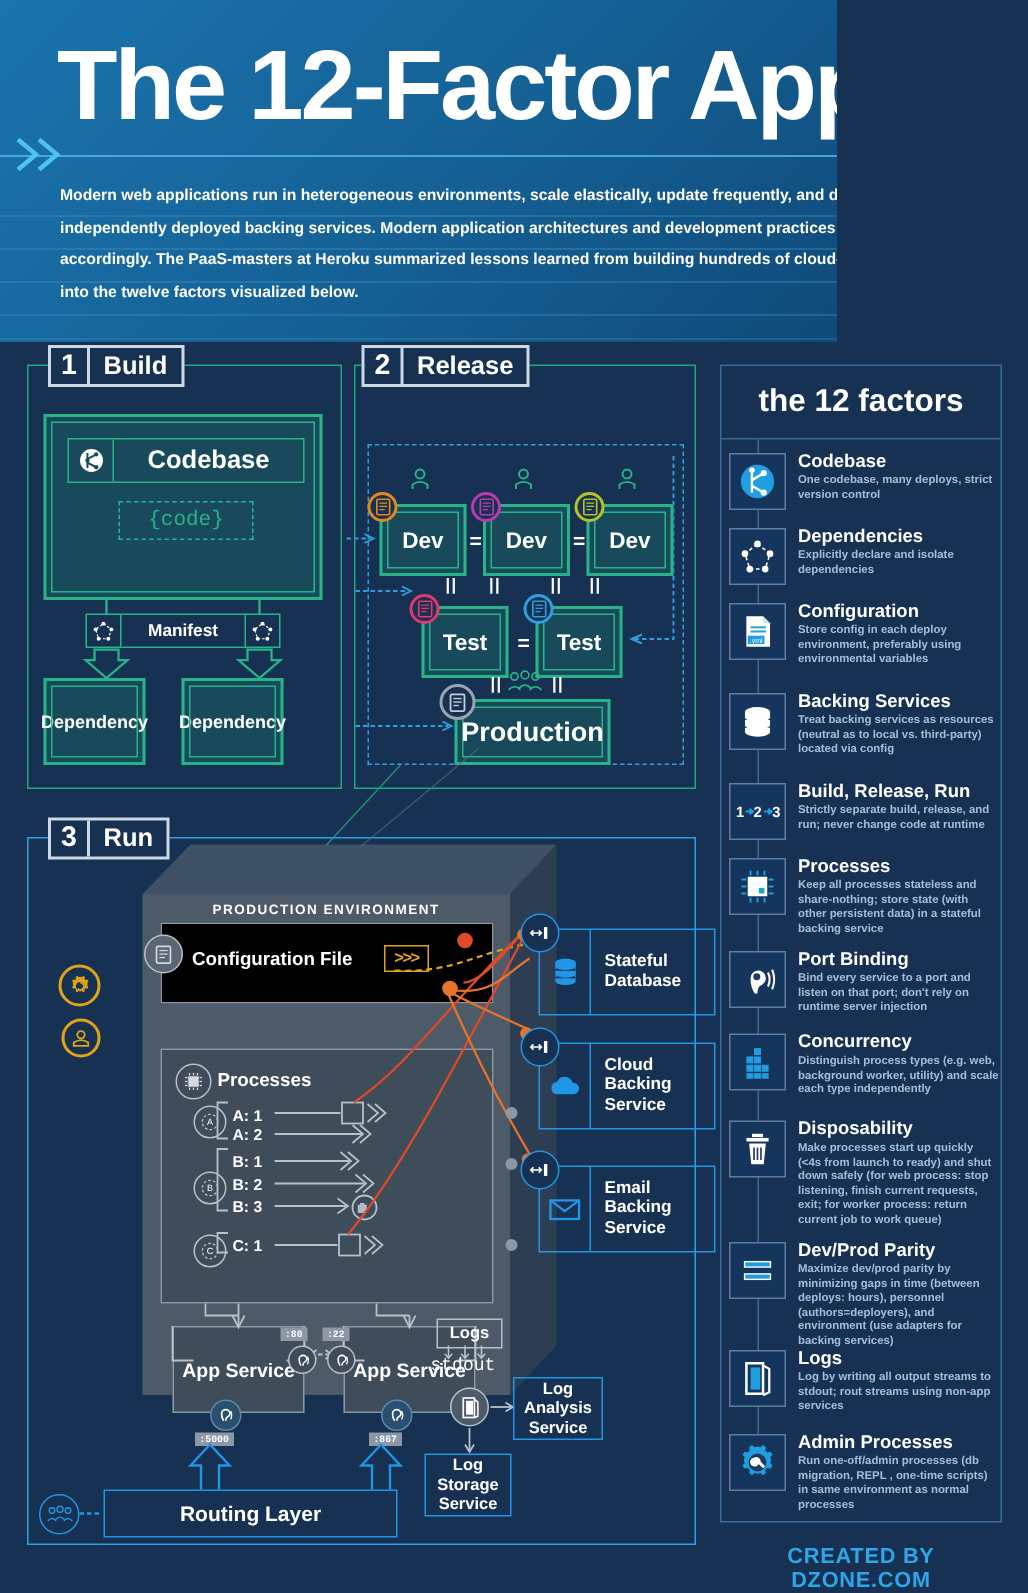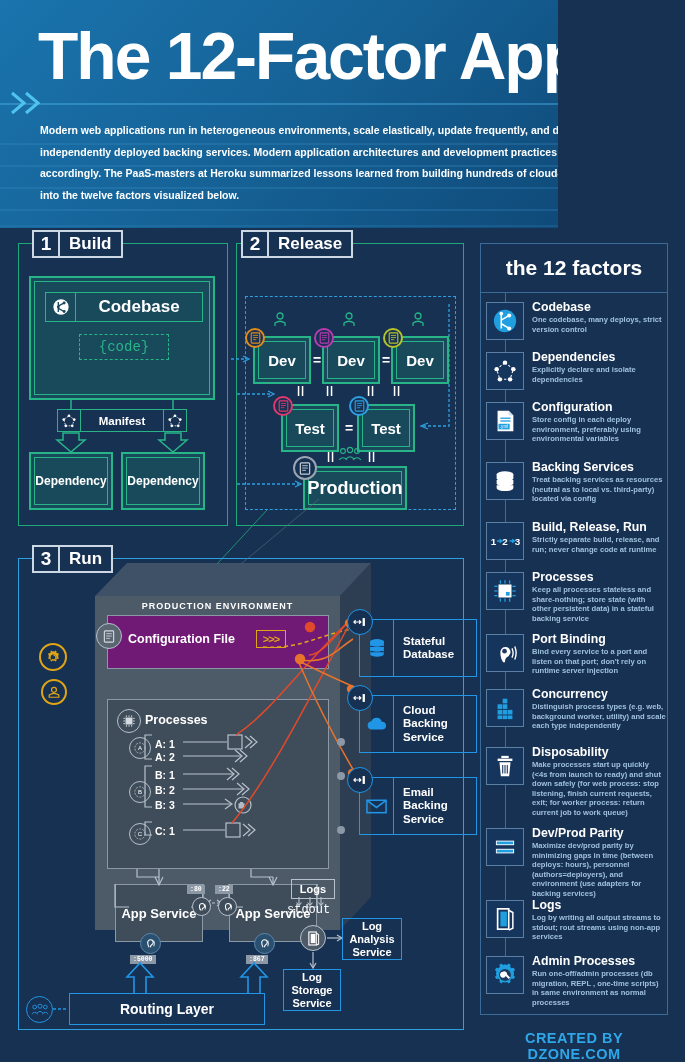--- a/index.html
+++ b/index.html
@@ -67,21 +67,21 @@
     font-family:"Liberation Mono", monospace; font-size:14px; color:#27b588;
   }
   .manifest {
     position:absolute; left:38px; top:165px; width:130px; height:23px;
     border:1.5px solid #27b588; display:flex; align-items:center;
   }
   .manifest .mcell { width:23px; height:21px; border-right:1.5px solid #27b588; display:flex;align-items:center;justify-content:center; }
   .manifest .mcell.r { border-right:none; border-left:1.5px solid #27b588; }
   .manifest .mtxt { flex:1; text-align:center; font-size:11.5px; font-weight:bold; color:#fff; }
   .dep {
-    position:absolute; top:208px; width:84px; height:58px;
+    position:absolute; top:208px; width:68px; height:58px;
     border:2px solid #27b588; background:#184a5c;
     display:flex; align-items:center; justify-content:center;
     font-size:12px; font-weight:bold; color:#fff;
   }
   .dep-inner { position:absolute; left:3px; top:3px; right:3px; bottom:3px; border:1px solid #27b588; }
   .dep.l { left:10px; } .dep.r { left:102px; }
 
   
   .panel-release {
     position:absolute; left:236px; top:243px; width:228px; height:283px;
@@ -116,21 +116,21 @@
   .prodenv {
     position:absolute; left:76px; top:37px; width:245px; height:334px;
     background:#4d5a68;
   }
   .prodenv-lbl {
     position:absolute; left:76px; top:42px; width:245px; text-align:center;
     font-size:9px; font-weight:bold; letter-spacing:1px; color:#fff;
   }
   .cfgbox {
     position:absolute; left:88px; top:56px; width:222px; height:54px;
-    border:1.5px solid #8c98a6; background:#701a75;
+    border:1.5px solid #8c98a6; background:#000000;
   }
   .cfg-txt { position:absolute; left:20px; top:16px; font-size:12.5px; font-weight:bold; color:#fff; }
   .cfg-arrows {
     position:absolute; left:148px; top:14px; width:30px; height:18px;
     border:1.5px solid #e0a517; color:#e0a517; font-size:11px; font-weight:bold;
     display:flex; align-items:center; justify-content:center; letter-spacing:-1px;
   }
   .procbox {
     position:absolute; left:88px; top:140px; width:222px; height:170px;
     border:1.5px solid #8c98a6; background:#3f4c5a;

